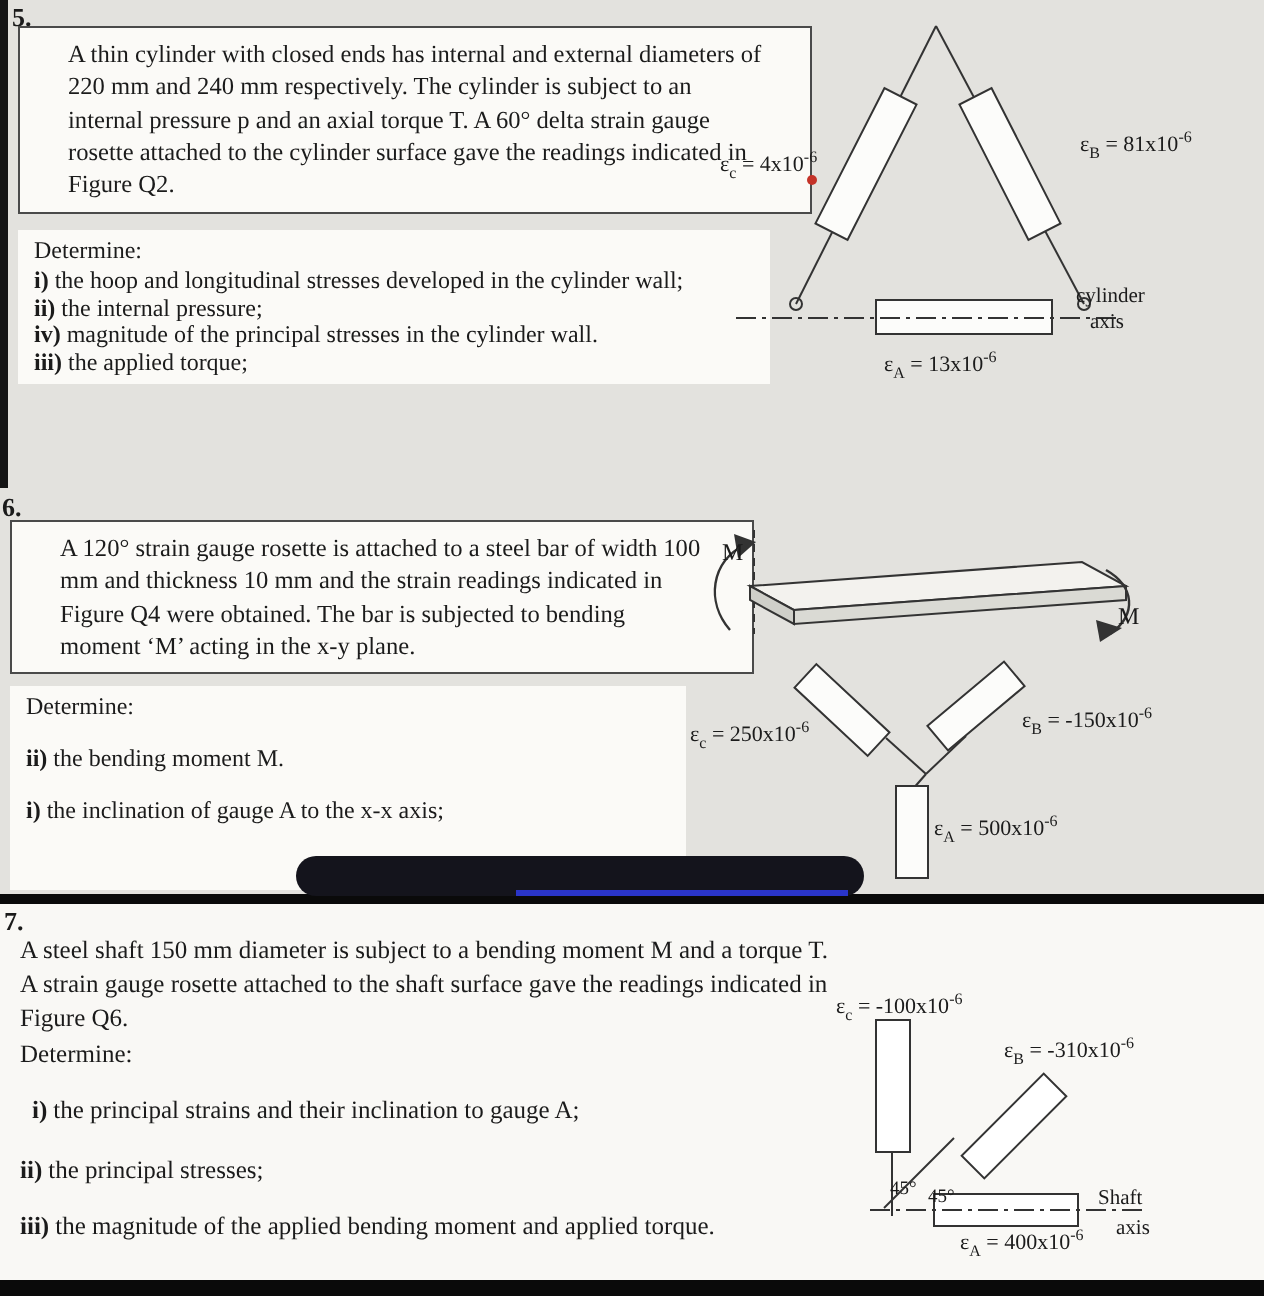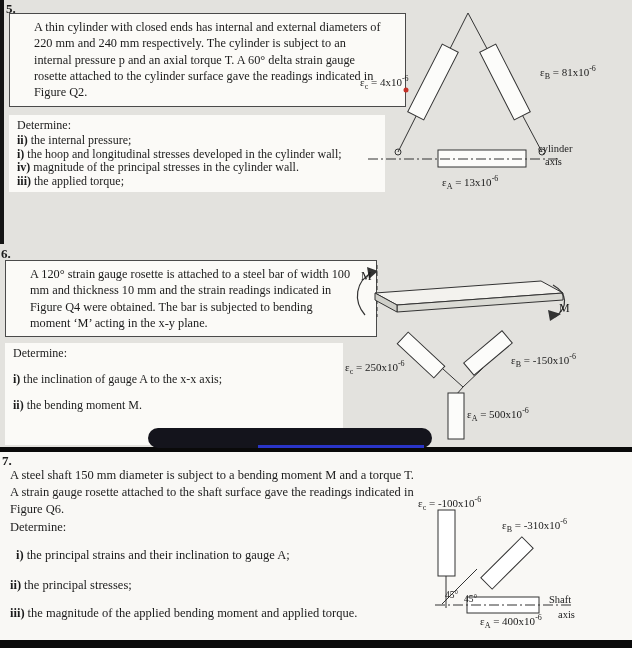--- a/index.html
+++ b/index.html
@@ -45,22 +45,22 @@
   <div class="abs divider"></div>
   <div class="abs bottom-bar"></div>
   <div class="abs left-strip"></div>
 
   <div class="abs pnum" style="left:6px;top:1px">5.</div>
 
   <div class="abs box" style="left:9px;top:13px;width:347px">A thin cylinder with closed ends has internal and external diameters of 220 mm and 240 mm respectively. The cylinder is subject to an internal pressure p and an axial torque T. A 60° delta strain gauge rosette attached to the cylinder surface gave the readings indicated in Figure Q2.</div>
 
   <div class="abs detblock" style="left:9px;top:115px;width:360px">
     <div class="det">Determine:</div>
+    <div class="item"><span class="inum">i)</span><span>the hoop and longitudinal stresses developed in the cylinder wall;</span></div>
     <div class="item"><span class="inum">ii)</span><span>the internal pressure;</span></div>
-    <div class="item"><span class="inum">i)</span><span>the hoop and longitudinal stresses developed in the cylinder wall;</span></div>
     <div class="item"><span class="inum">iv)</span><span>magnitude of the principal stresses in the cylinder wall.</span></div>
     <div class="item"><span class="inum">iii)</span><span>the applied torque;</span></div>
   </div>
 
   <div class="diag" style="left:358px;top:0;width:274px;height:212px">
     <svg width="274" height="212" viewBox="0 0 274 212">
       <g stroke="#333" fill="none" stroke-width="1">
         <line x1="110" y1="13" x2="40" y2="152"></line>
         <line x1="110" y1="13" x2="184" y2="152"></line>
         <circle cx="40" cy="152" r="3"></circle>
@@ -80,22 +80,22 @@
     <span class="dlabel" style="left:180px;top:143px">cylinder</span>
     <span class="dlabel" style="left:187px;top:156px">axis</span>
   </div>
 
   <div class="abs pnum" style="left:1px;top:246px">6.</div>
 
   <div class="abs box" style="left:5px;top:260px;width:322px">A 120° strain gauge rosette is attached to a steel bar of width 100 mm and thickness 10 mm and the strain readings indicated in Figure Q4 were obtained. The bar is subjected to bending moment ‘M’ acting in the x-y plane.</div>
 
   <div class="abs detblock p6" style="left:5px;top:343px;width:322px;height:94px">
     <div class="det">Determine:</div>
+    <div class="item"><span class="inum">ii)</span><span>the bending moment M.</span></div>
     <div class="item"><span class="inum">i)</span><span>the inclination of gauge A to the x-x axis;</span></div>
-    <div class="item"><span class="inum">ii)</span><span>the bending moment M.</span></div>
   </div>
 
   <div class="diag" style="left:345px;top:255px;width:287px;height:192px">
     <svg width="287" height="192" viewBox="0 0 287 192">
       <g stroke="#333" stroke-width="1">
         <line x1="32" y1="10" x2="32" y2="62" stroke-dasharray="4 3"></line>
         <polygon points="30,38 196,26 218,38 52,50" fill="#f3f2ee"></polygon>
         <polygon points="52,50 218,38 218,45 52,57" fill="#dadad4"></polygon>
         <polygon points="30,38 52,50 52,57 30,45" fill="#cfcfc9"></polygon>
       </g>

